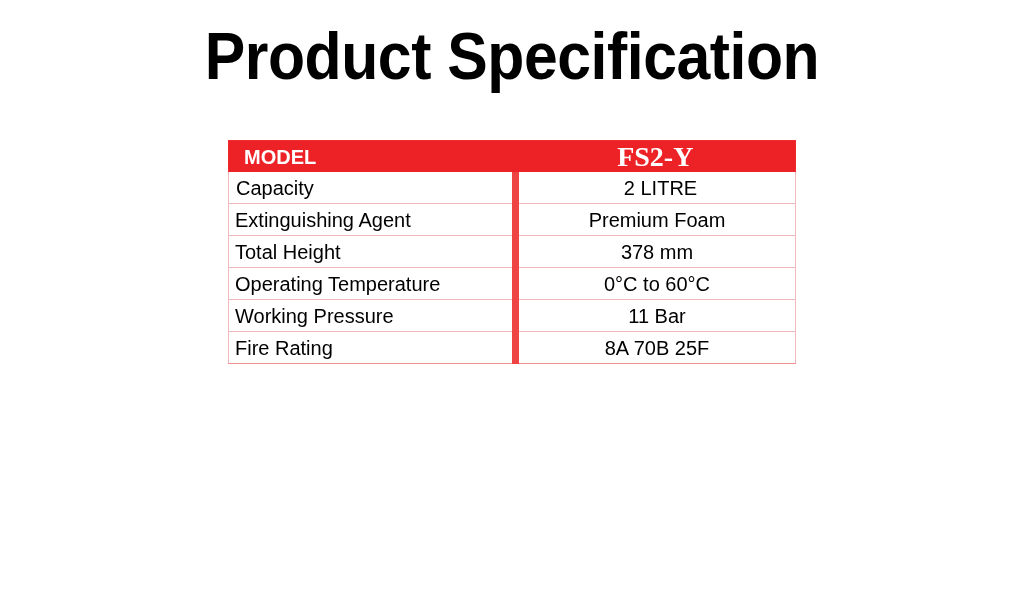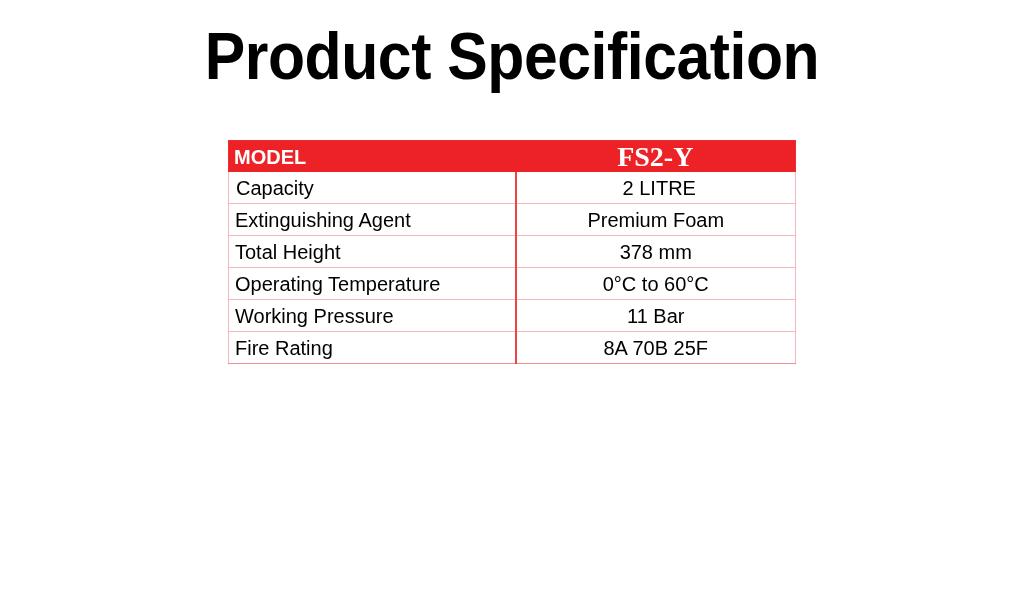--- a/index.html
+++ b/index.html
@@ -48,21 +48,21 @@
   table.spec-table col.col-label { width: 287px; }
   table.spec-table col.col-value { width: 280px; }
 
   .spec-table thead th {
     background: #ED2227;
     color: #ffffff;
     font-weight: bold;
     font-size: 20px;
     line-height: 20px;
     height: 31px;
-    padding: 0 0 0 5px;
+    padding: 0 0 0 15px;
     border: none;
     vertical-align: middle;
   }
   .spec-table thead th.value-head {
     text-align: center;
     padding: 0;
     font-size: 28px;
     font-family: Liberation Serif, serif;
   }
   .spec-table thead th.label-head {
@@ -81,21 +81,21 @@
     vertical-align: middle;
     background: #ffffff;
   }
   .spec-table tbody td.cell-label {
     text-align: left;
     padding: 0 0 0 6px;
   }
   .spec-table tbody td.cell-value {
     text-align: center;
     padding: 0;
-    border-left: 2px solid #ef4444;
+    border-left: 7px solid #ef4444;
   }
   .spec-table tbody tr:last-child td {
     border-bottom: 1px solid #EE8F92;
   }
   .spec-table tbody tr:first-child td {
     border-top: none;
     padding-left: 7px;
   }
 </style>
 </head>

